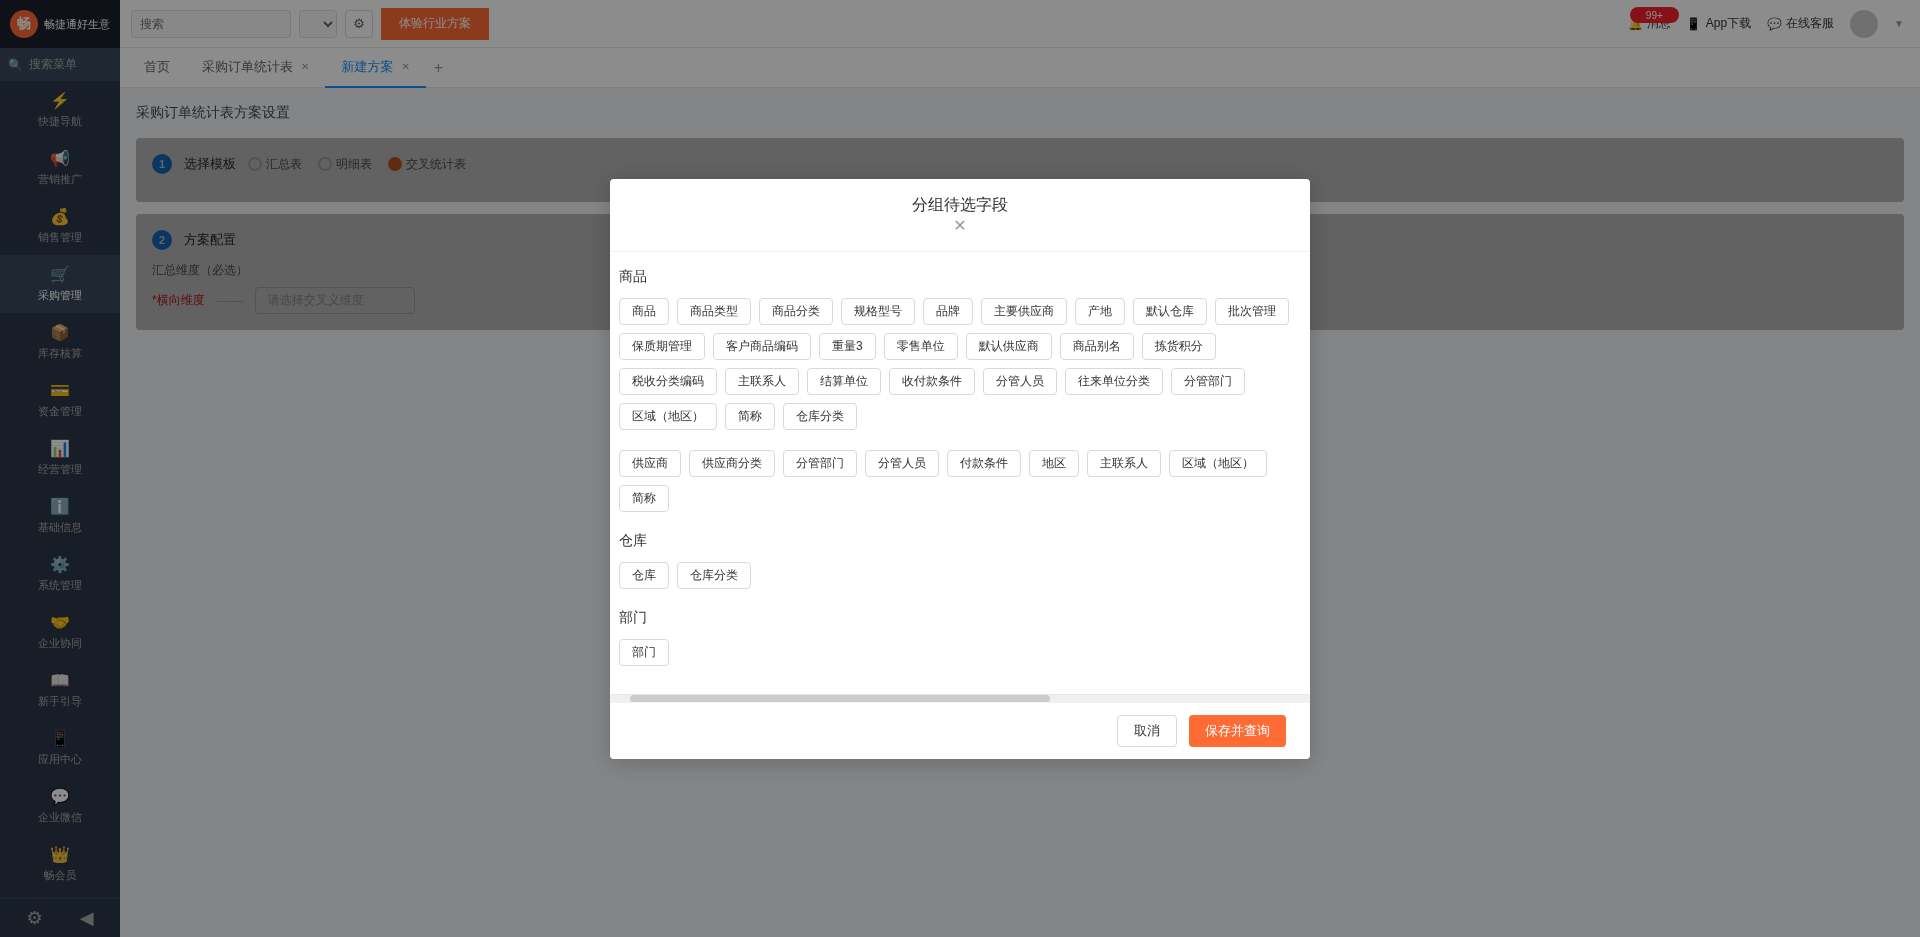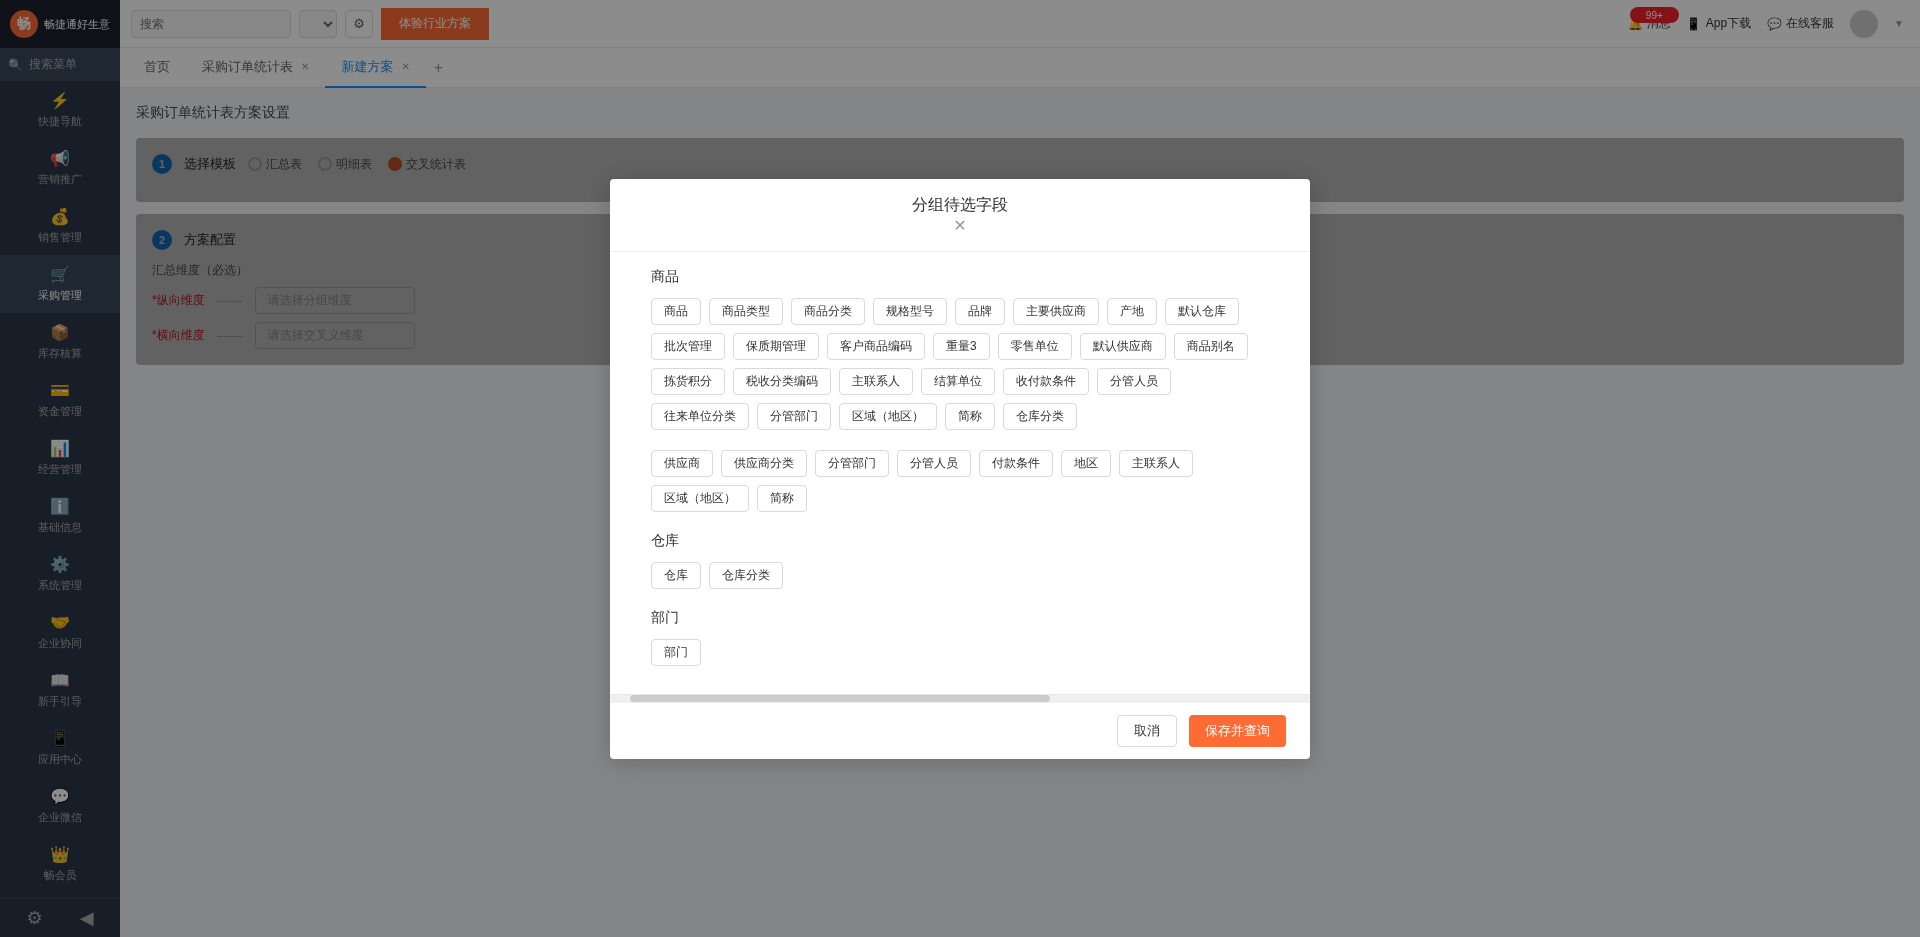--- a/index.html
+++ b/index.html
@@ -179,21 +179,21 @@
       border-bottom: 1px solid #f0f0f0;
       display: flex; align-items: center; justify-content: space-between;
       flex-shrink: 0;
       flex-direction: column;
     }
     .modal-title { font-size: 16px; font-weight: 500; color: #333; }
     .modal-close {
       cursor: pointer; color: #999; font-size: 16px;
     }
     .modal-body {
-      padding: 16px 41px;
+      padding: 16px 9px;
       overflow-y: auto;
       flex: 1;
     }
     
     .field-section { margin-bottom: 20px; }
     .section-title {
       font-size: 14px; font-weight: 500; color: #333;
       margin-bottom: 12px;
     }
     .field-tags {
@@ -403,25 +403,20 @@
         </div>
       </div>
     </div>
   </div>
   <div class="bg-card">
     <div class="step-row">
       <div class="step-badge">2</div>
       <span class="step-label">方案配置</span>
     </div>
     <div style="font-size:12px;color:#666;margin-bottom:8px;">汇总维度（必选）</div>
-    <div style="display:flex;align-items:center;gap:12px;margin-bottom:8px;">
-      <span style="color:#f5222d;font-size:12px;">*纵向维度</span>
-      <span style="color:#ccc;">——</span>
-      <div style="border:1px solid #d9d9d9;border-radius:4px;padding:4px 12px;font-size:12px;color:#bbb;min-width:160px;">请选择分组维度</div>
-    </div>
     <div style="display:flex;align-items:center;gap:12px;">
       <span style="color:#f5222d;font-size:12px;">*横向维度</span>
       <span style="color:#ccc;">——</span>
       <div style="border:1px solid #d9d9d9;border-radius:4px;padding:4px 12px;font-size:12px;color:#bbb;min-width:160px;">请选择交叉义维度</div>
     </div>
   </div>
 </div>
 
 <div class="modal-overlay">
   <div class="modal">

